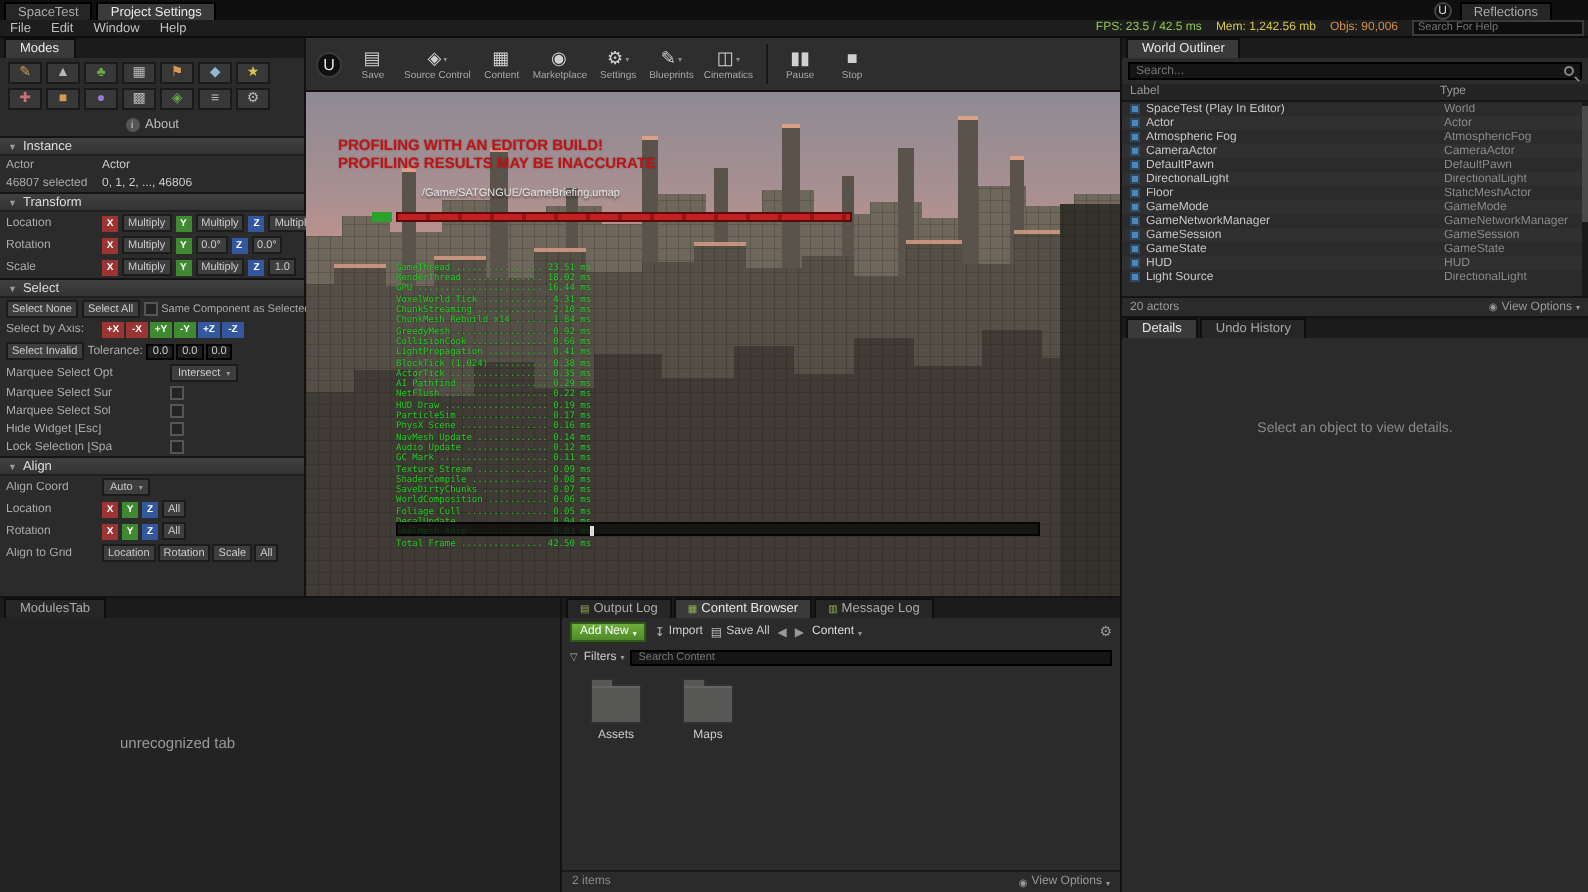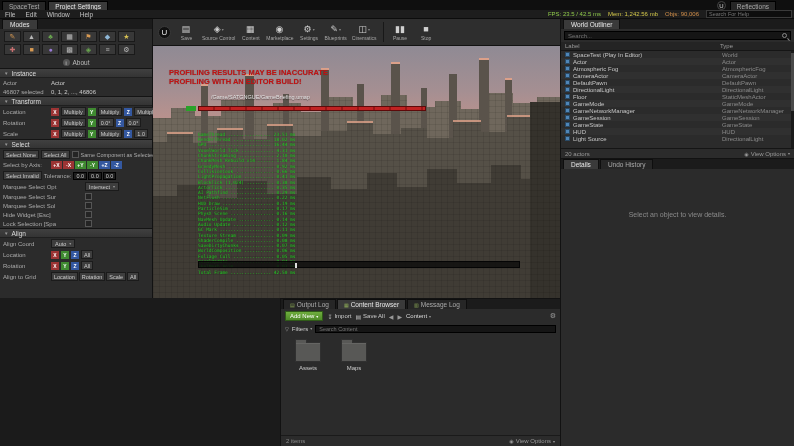--- a/index.html
+++ b/index.html
@@ -433,22 +433,22 @@
           <rect x="354" y="69" width="26" height="2"></rect>
       </g>
       <use href="#frontp" fill="#403c35"></use>
         <use href="#frontp" fill="url(#grid)"></use>
       <rect x="377" y="56" width="30" height="196" fill="#35322c"></rect>
       <rect x="377" y="56" width="30" height="196" fill="url(#grid)"></rect>
     </svg>
 
     <div class="vp-warning">
 
-    <div>PROFILING RESULTS MAY BE INACCURATE</div>
-        <div>PROFILING WITH AN EDITOR BUILD!</div>
+    <div>PROFILING WITH AN EDITOR BUILD!</div>
+        <div>PROFILING RESULTS MAY BE INACCURATE</div>
       </div>
     <div class="vp-path">/Game/SATGNGUE/GameBriefing.umap</div>
     <div class="vp-redbar"></div>
     <div class="vp-green">
       
     <div>GameThread ................ 23.51 ms</div><div>RenderThread .............. 18.02 ms</div><div>GPU ....................... 16.44 ms</div><div>VoxelWorld Tick ............ 4.31 ms</div><div>ChunkStreaming ............. 2.10 ms</div><div>ChunkMesh Rebuild x14 ...... 1.84 ms</div><div>GreedyMesh ................. 0.92 ms</div><div>CollisionCook .............. 0.66 ms</div><div>LightPropagation ........... 0.41 ms</div><div>BlockTick (1,024) .......... 0.38 ms</div><div>ActorTick .................. 0.35 ms</div><div>AI Pathfind ................ 0.29 ms</div><div>NetFlush ................... 0.22 ms</div><div>HUD Draw ................... 0.19 ms</div><div>ParticleSim ................ 0.17 ms</div><div>PhysX Scene ................ 0.16 ms</div><div>NavMesh Update ............. 0.14 ms</div><div>Audio Update ............... 0.12 ms</div><div>GC Mark .................... 0.11 ms</div><div>Texture Stream ............. 0.09 ms</div><div>ShaderCompile .............. 0.08 ms</div><div>SaveDirtyChunks ............ 0.07 ms</div><div>WorldComposition ........... 0.06 ms</div><div>Foliage Cull ............... 0.05 ms</div><div>DecalUpdate ................ 0.04 ms</div><div>SkelMesh Anim .............. 0.03 ms</div><div>Total Frame ............... 42.50 ms</div></div>
     <div class="vp-scrubber">
         <span class="tick"></span>
       </div>
   </div>
@@ -559,20 +559,26 @@
   </div>
 
   <div id="details">
     <div class="panel-tabstrip">
       <div class="panel-tab active">Details</div>
       <div class="panel-tab">Undo History</div>
     </div>
     <div class="details-empty">Select an object to view details.</div>
   </div>
 
+  <div id="bottomleft">
+    <div class="panel-tabstrip">
+      <div class="panel-tab">ModulesTab</div>
+    </div>
+    <div class="unrecognized">unrecognized tab</div>
+  </div>
 
   <div id="cbrowser">
     <div class="cb-tabstrip">
 
         <div class="cb-tab">
           <span class="tabicon">▤</span>
           <span>Output Log</span>
         </div>
 
         <div class="cb-tab active">

